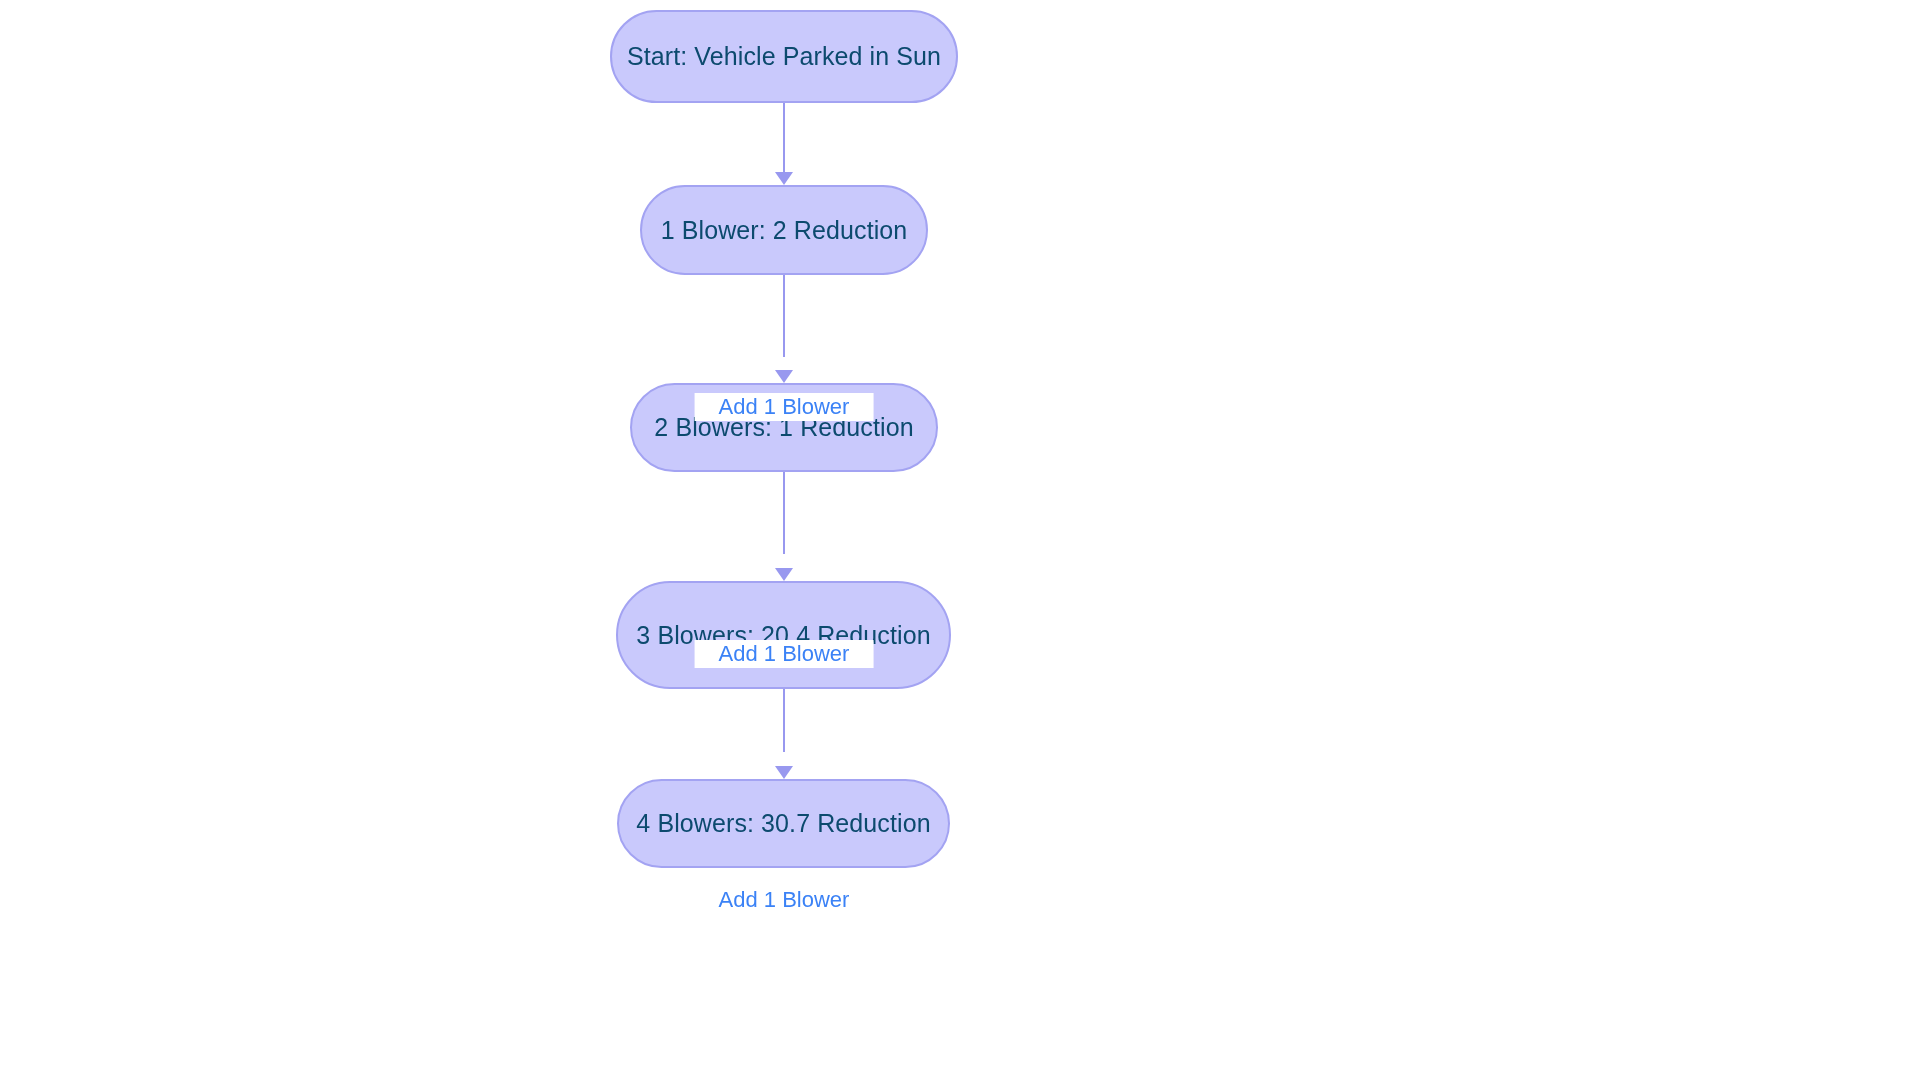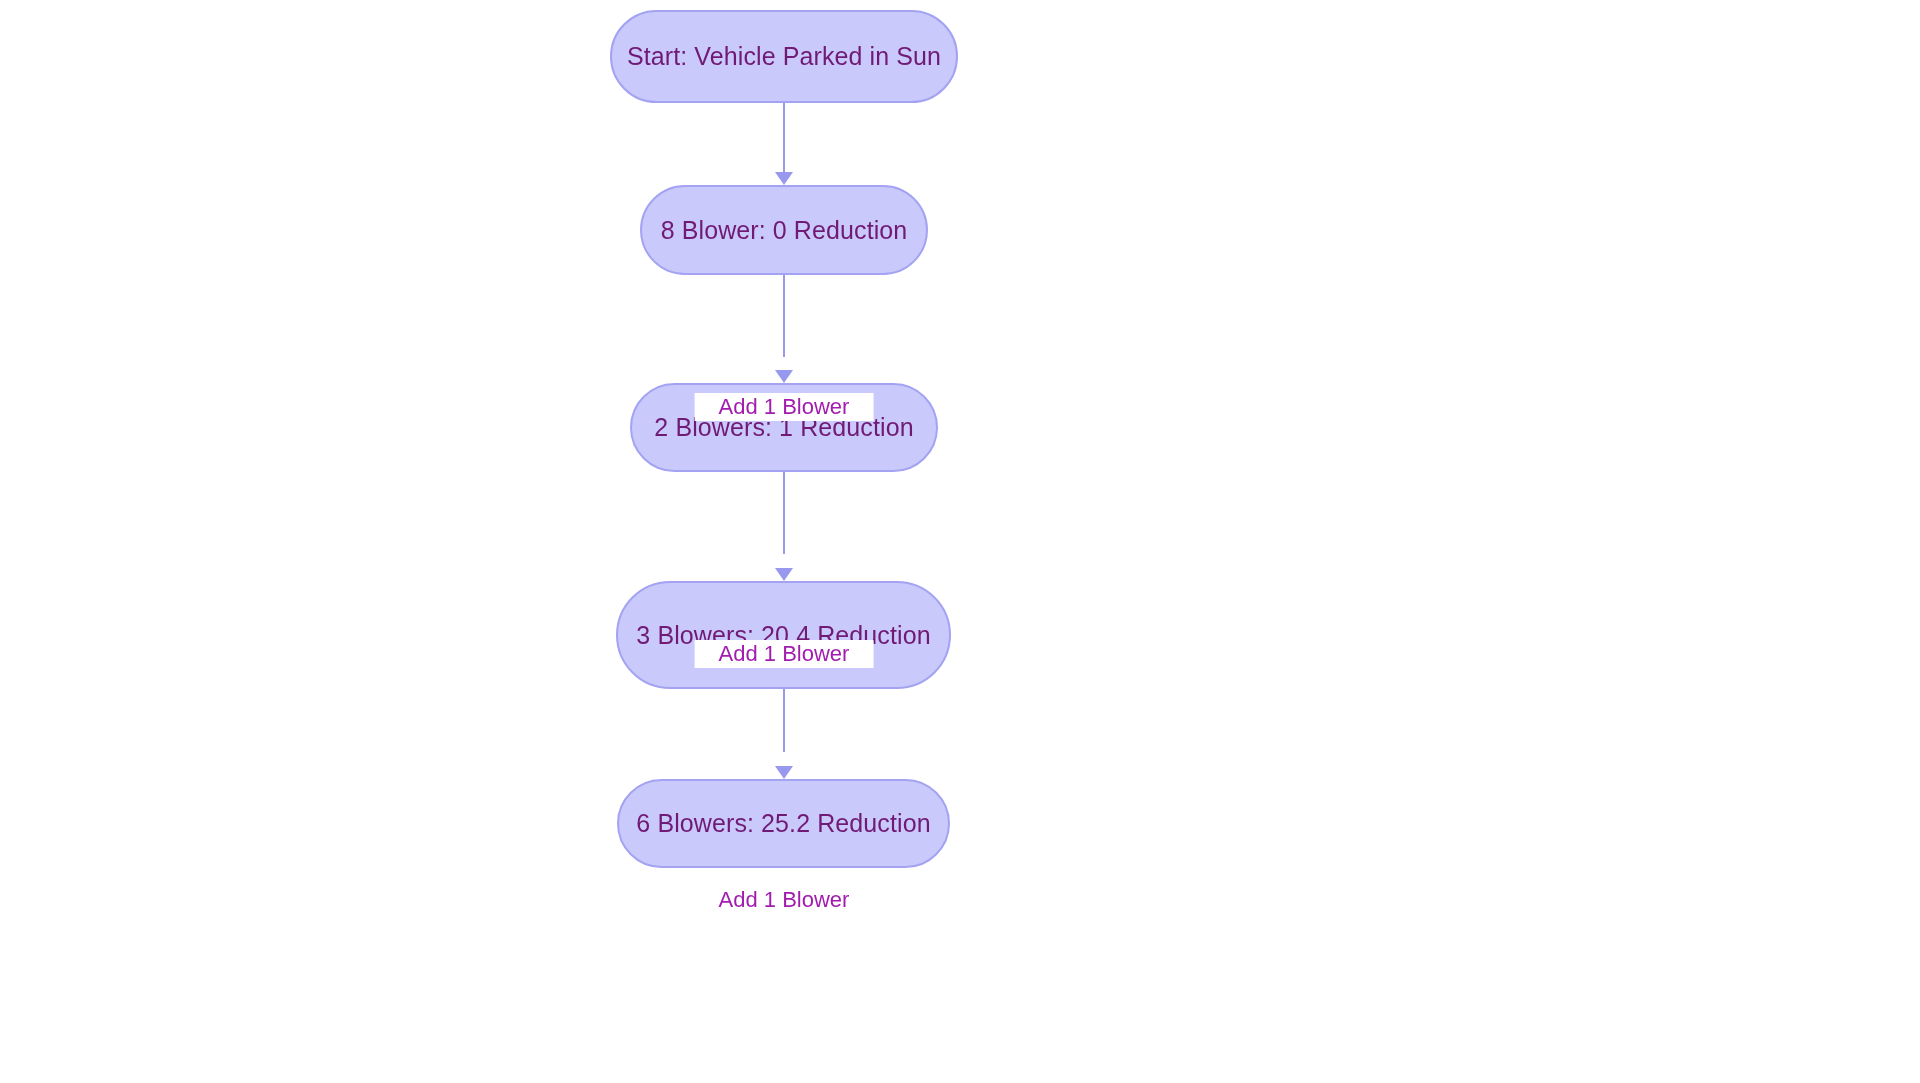--- a/index.html
+++ b/index.html
@@ -30,21 +30,21 @@
     display: flex;
     align-items: center;
     justify-content: center;
     background: #c9c9fc;
     border: 2px solid #a3a3f2;
     border-radius: 9999px;
     z-index: 3;
     white-space: nowrap;
   }
   .node-label {
-    color: #701a75;
+    color: #0c4a6e;
     font-size: 25px;
     line-height: 1;
     letter-spacing: 0.1px;
     font-weight: 400;
     padding: 0 4px;
     text-align: center;
   }
 
   .node-n0 { left: 610px;  top: 10px;  width: 348px; height: 93px; }
   .node-n1 { left: 640px;  top: 185px; width: 288px; height: 90px; }
@@ -69,21 +69,21 @@
     height: 0;
     border-left: 9px solid transparent;
     border-right: 9px solid transparent;
     border-top: 13px solid #9898ef;
     z-index: 2;
   }
   .edge-label {
     position: absolute;
     left: 50%;
     transform: translateX(-50%);
-    color: #a21caf;
+    color: #3b82f6;
     font-size: 22px;
     line-height: 1;
     white-space: nowrap;
     background: #ffffff;
     padding: 3px 24px;
     z-index: 4;
   }
 
   
   .edge-e0 .edge-line  { top: 103px; height: 70px; }
@@ -142,28 +142,28 @@
       <div class="edge-label">Add 1 Blower</div>
     </div>
 
   </div>
 
   <div class="node node-n0">
     <span class="node-label">Start: Vehicle Parked in Sun</span>
   </div>
 
   <div class="node node-n1">
-    <span class="node-label">8 Blower: 0 Reduction</span>
+    <span class="node-label">1 Blower: 2 Reduction</span>
   </div>
 
   <div class="node node-n2">
     <span class="node-label">2 Blowers: 1 Reduction</span>
   </div>
 
   <div class="node node-n3">
     <span class="node-label">3 Blowers: 20.4 Reduction</span>
   </div>
 
   <div class="node node-n4">
-    <span class="node-label">6 Blowers: 25.2 Reduction</span>
+    <span class="node-label">4 Blowers: 30.7 Reduction</span>
   </div>
 
 </div>
 
 </body></html>

